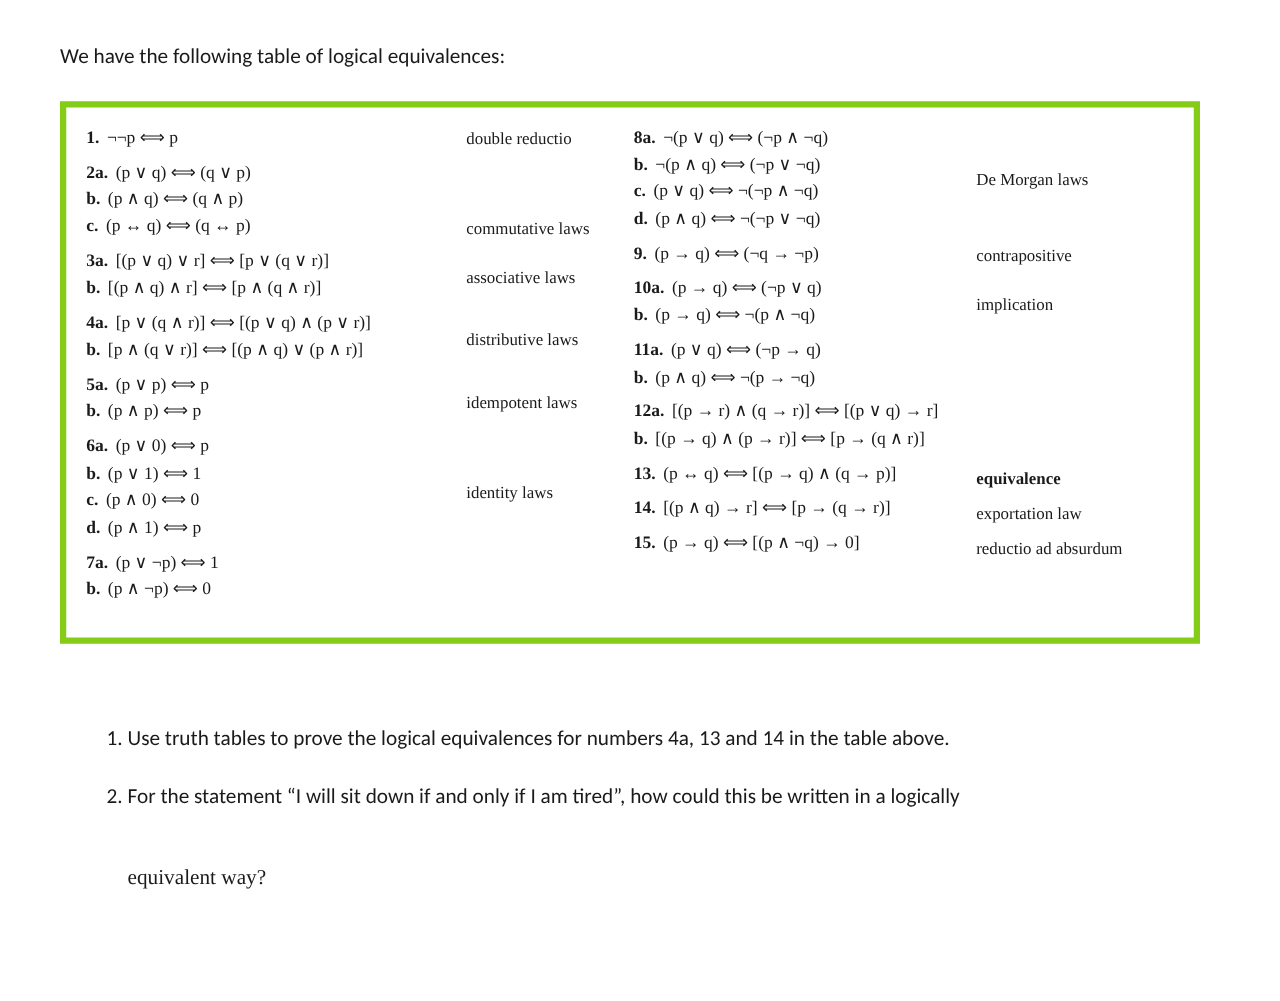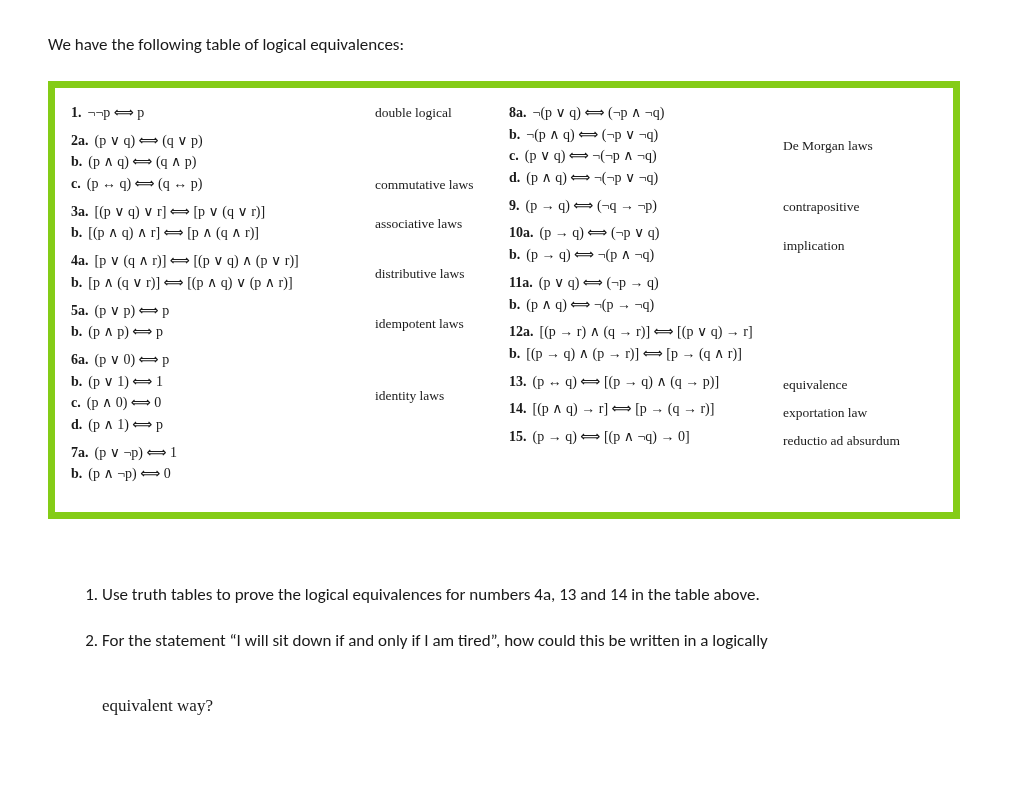--- a/index.html
+++ b/index.html
@@ -12,21 +12,21 @@
   }
   .page {
     padding: 34px 64px 40px 48px;
   }
   .intro {
     font-family: Calibri, Arial, sans-serif;
     font-size: 17px;
     margin-bottom: 26px;
   }
   .box {
-    border: 7px solid #84cc16;
+    border: 5px solid #84cc16;
     padding: 14px 16px 16px 16px;
     font-size: 14px;
     line-height: 1.55;
   }
   .cols {
     display: flex;
     gap: 24px;
   }
   .col { display: flex; flex-direction: column; }
   .col.formulas-left  { flex: 0 0 280px; }
@@ -96,21 +96,21 @@
             <div class="row"><b class="num">d.</b><span>(p ∧ 1) ⟺ p</span></div>
           </div>
           <div class="group">
             <div class="row"><b class="num">7a.</b><span>(p ∨ ¬p) ⟺ 1</span></div>
             <div class="row"><b class="num">b.</b><span>(p ∧ ¬p) ⟺ 0</span></div>
           </div>
         </div>
 
       <div class="col names-left" id="left-names">
           <div class="name slot h1" style="margin-bottom: 6px;">
-            <span>double logical</span>
+            <span>double reductio</span>
           </div>
           <div class="name slot h3" style="margin-bottom: 6px; align-items: flex-end;">
             <span>commutative laws</span>
           </div>
           <div class="name slot h2" style="margin-bottom: 6px;">
             <span>associative laws</span>
           </div>
           <div class="name slot h2" style="margin-bottom: 6px;">
             <span>distributive laws</span>
           </div>
@@ -167,21 +167,21 @@
           </div>
           <div class="name slot h2" style="margin-bottom: 6px;">
             <span>implication</span>
           </div>
           <div class="name slot h2" style="margin-bottom: 6px;">
             <span></span>
           </div>
           <div class="name slot h2" style="margin-bottom: 6px;">
             <span></span>
           </div>
-          <div class="name slot h1" style="margin-bottom: 6px;">
+          <div class="name slot h1" style="margin-bottom: 6px; font-weight: bold;">
             <span>equivalence</span>
           </div>
           <div class="name slot h1" style="margin-bottom: 6px; font-family: Liberation Serif, serif;">
             <span>exportation law</span>
           </div>
           <div class="name slot h1" style="margin-bottom: 6px;">
             <span>reductio ad absurdum</span>
           </div>
         </div>
     </div>

